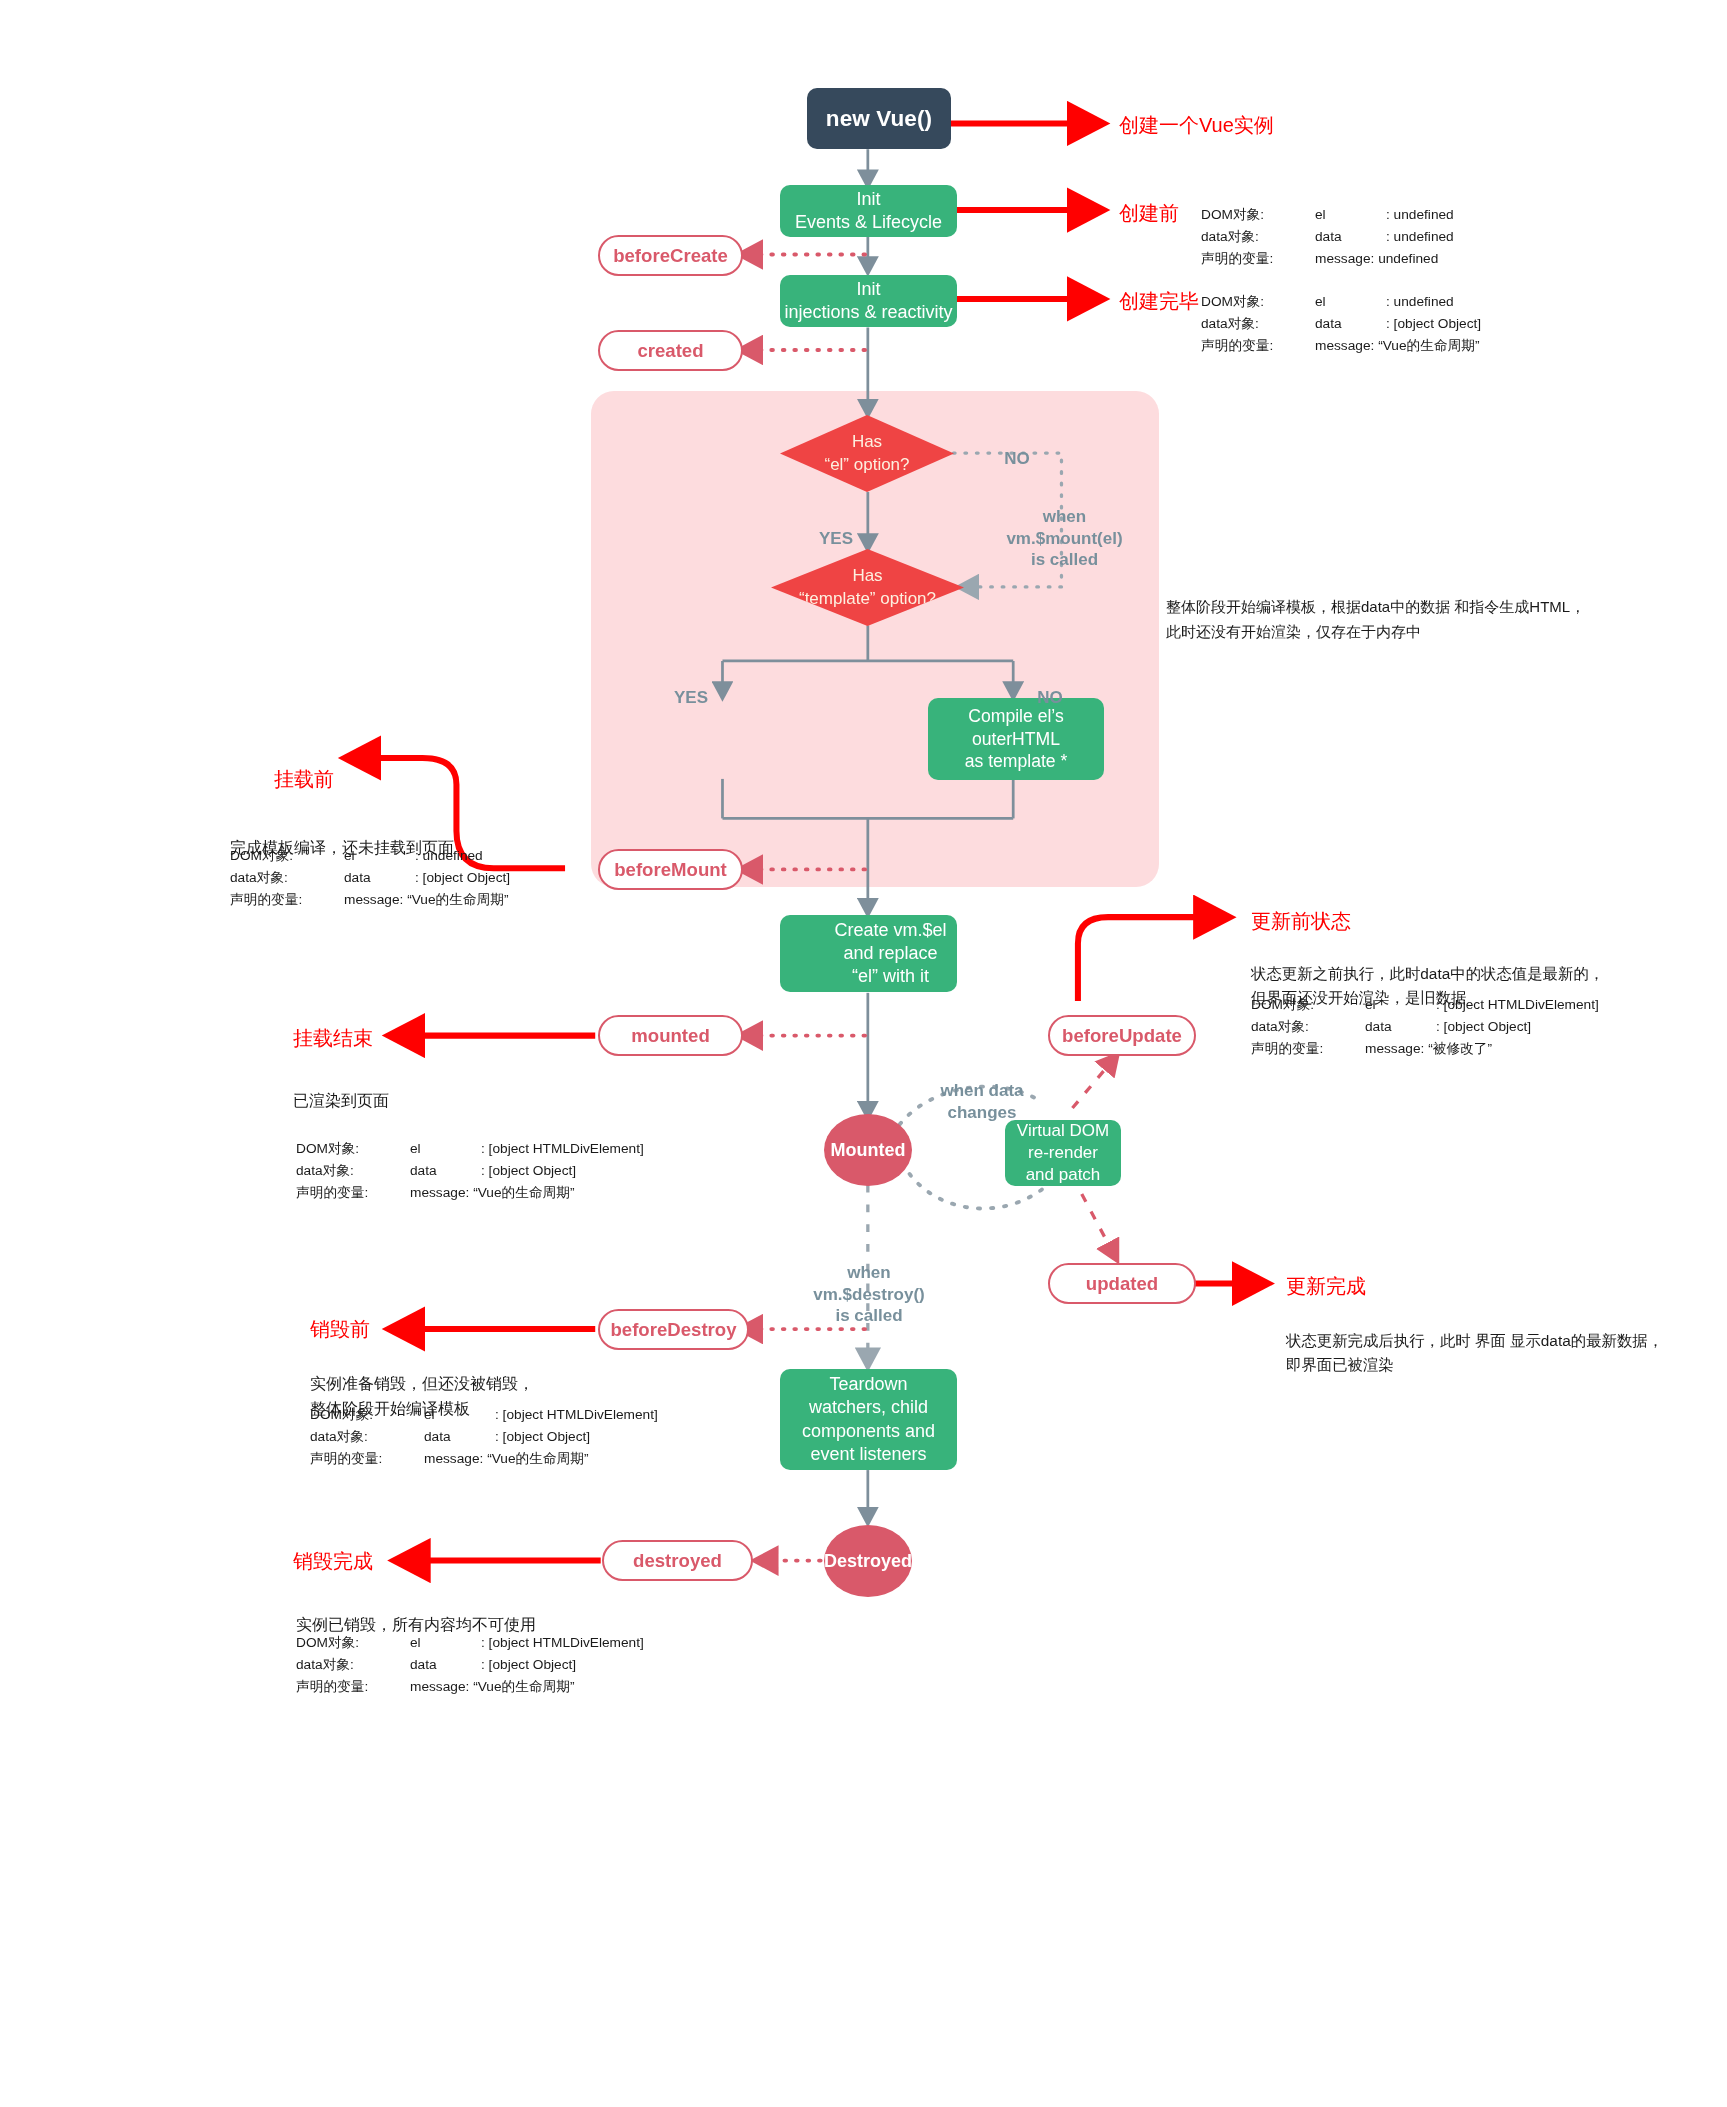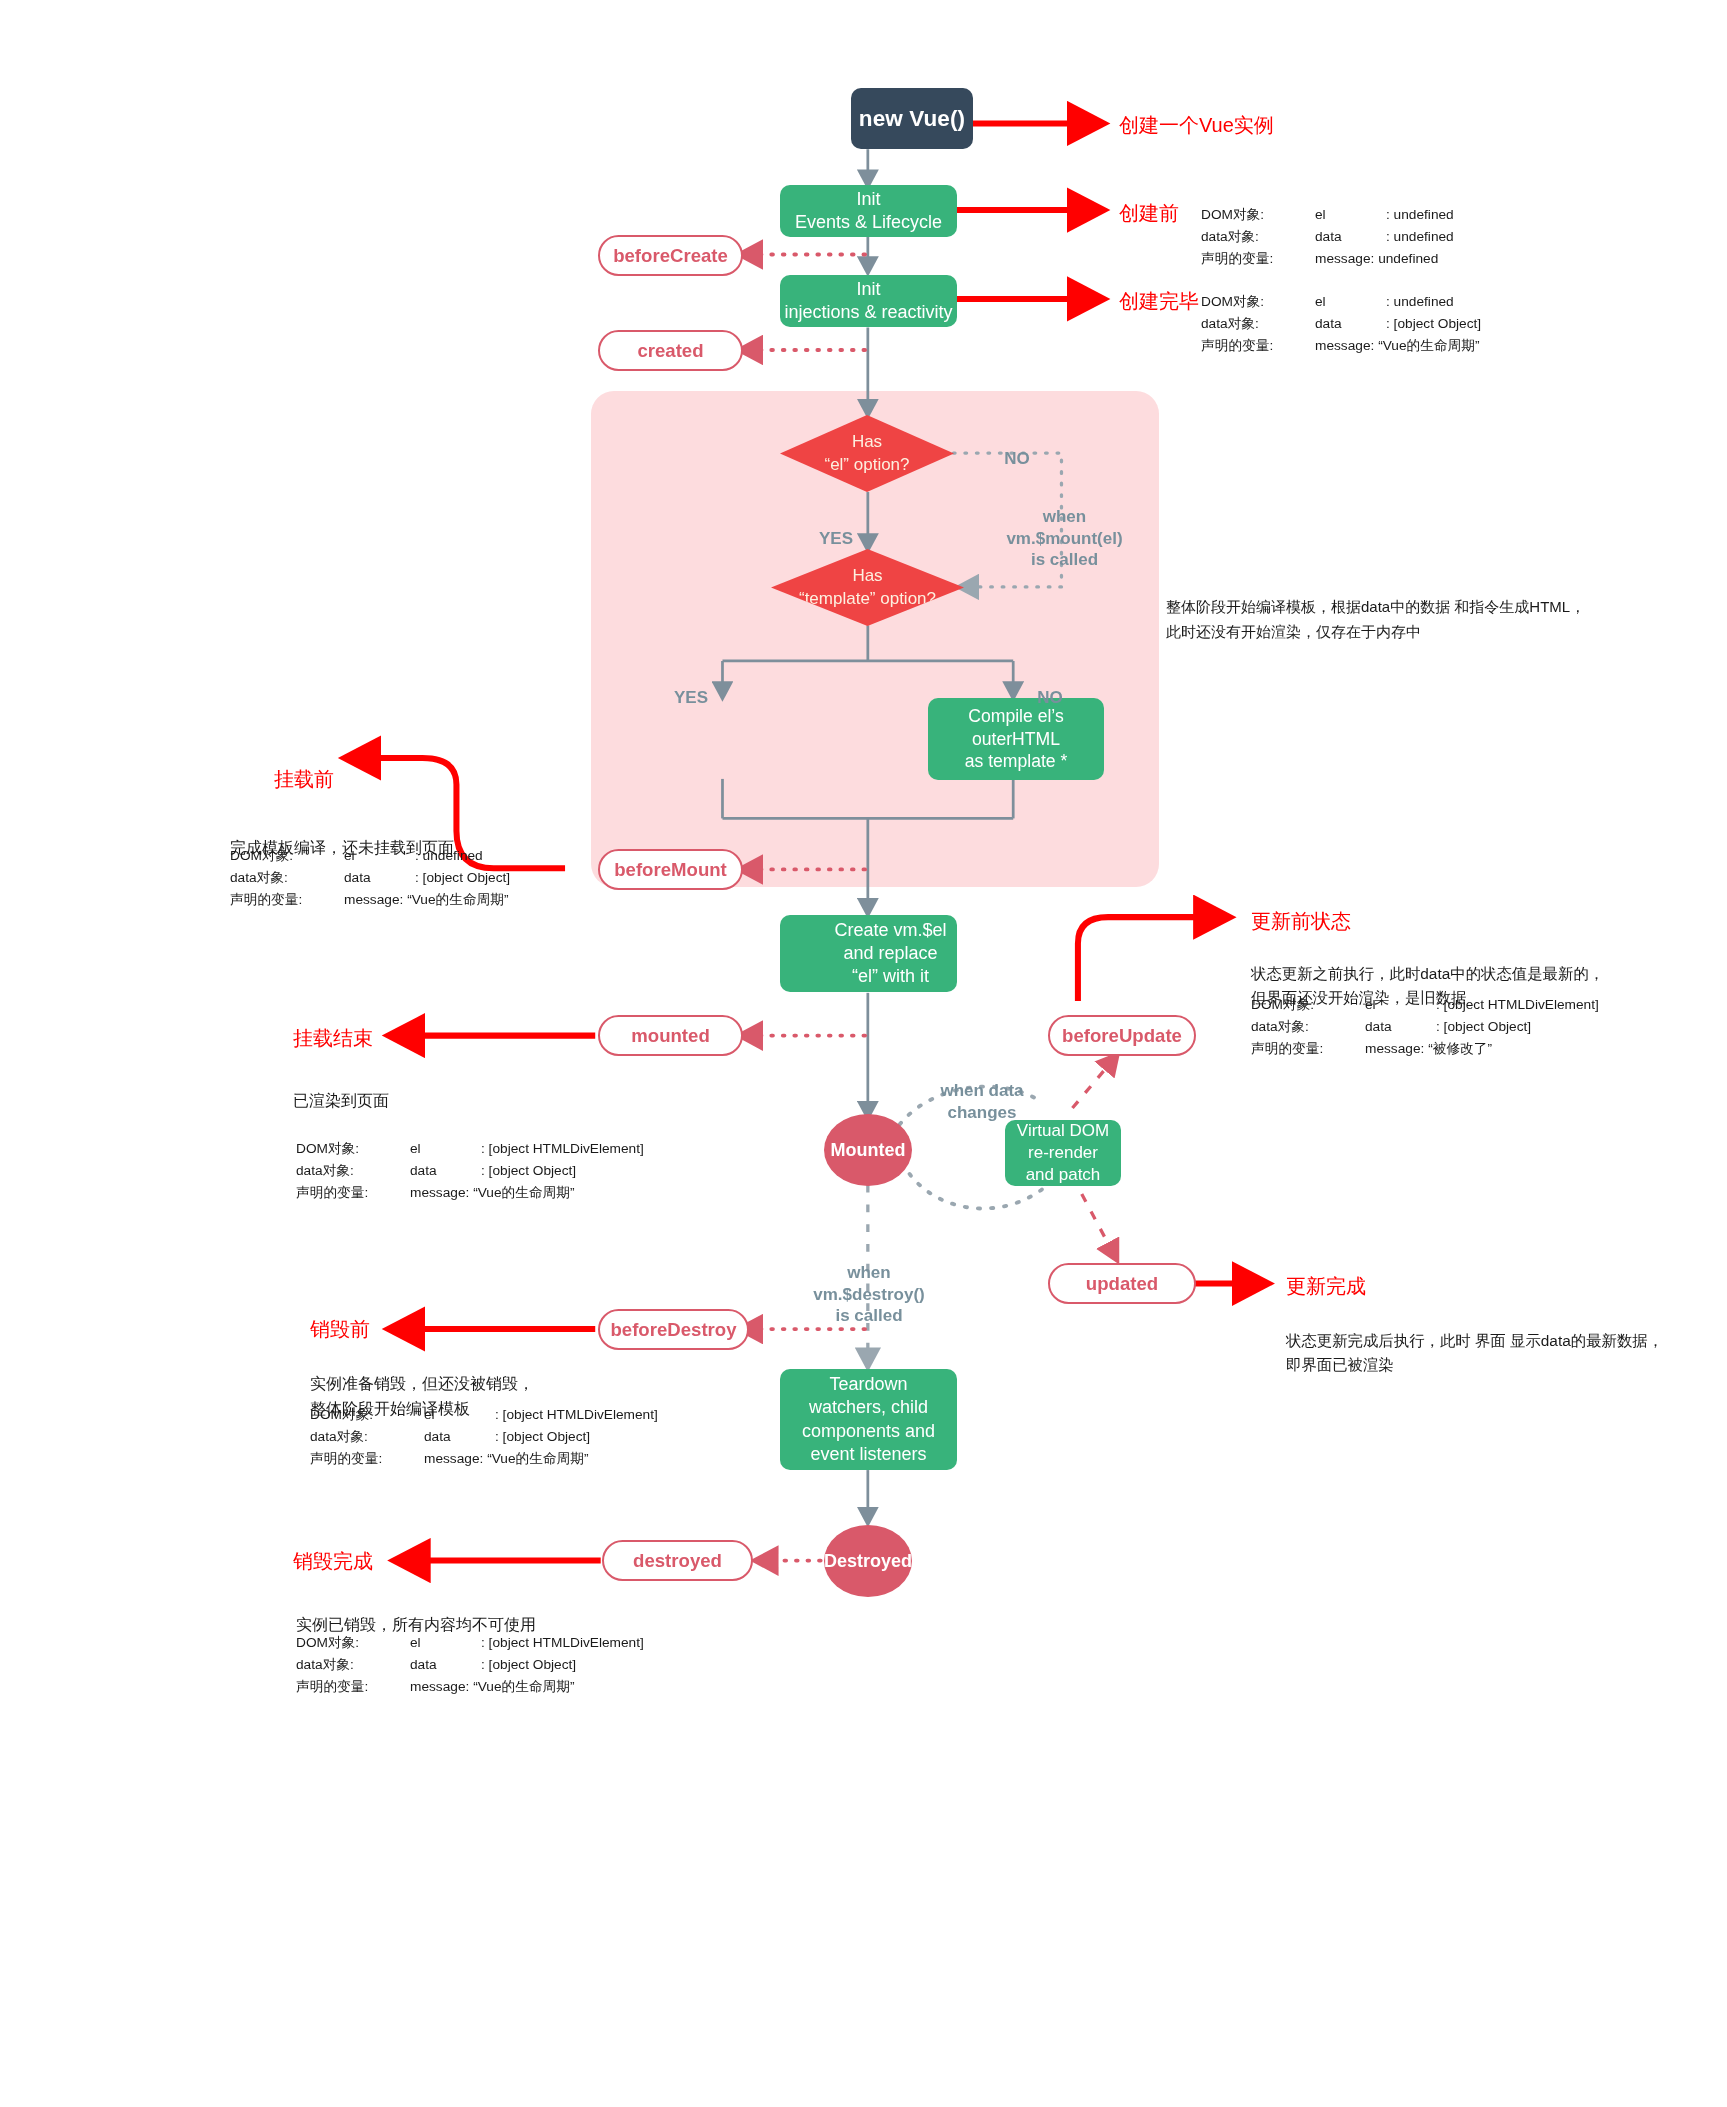--- a/index.html
+++ b/index.html
@@ -153,21 +153,21 @@
       <path d="M1095,2845 L730,2845" marker-end="url(#ah-red)"></path>
 
       <path d="M1925,2340 L2300,2340" marker-end="url(#ah-red)"></path>
 
       <path d="M1030,1583 L900,1583 Q832,1583 832,1515 L832,1430 Q832,1382 770,1382 L640,1382" marker-end="url(#ah-red)"></path>
 
       <path d="M1965,1825 L1965,1720 Q1965,1672 2020,1672 L2230,1672" marker-end="url(#ah-red)"></path>
     </g>
   </svg>
 
-  <div class="node dark" style="left:807px;top:88px;width:122px;height:61px;margin-left:44px;">
+  <div class="node dark" style="left:807px;top:88px;width:144px;height:61px;">
     <span>new Vue()</span>
   </div>
 
   <div class="node green" style="left:780px;top:185px;width:177px;height:52px;white-space:pre-line;">
     <span>Init
 Events &amp; Lifecycle</span>
   </div>
 
   <div class="node green" style="left:780px;top:275px;width:177px;height:52px;white-space:pre-line;">
     <span>Init

